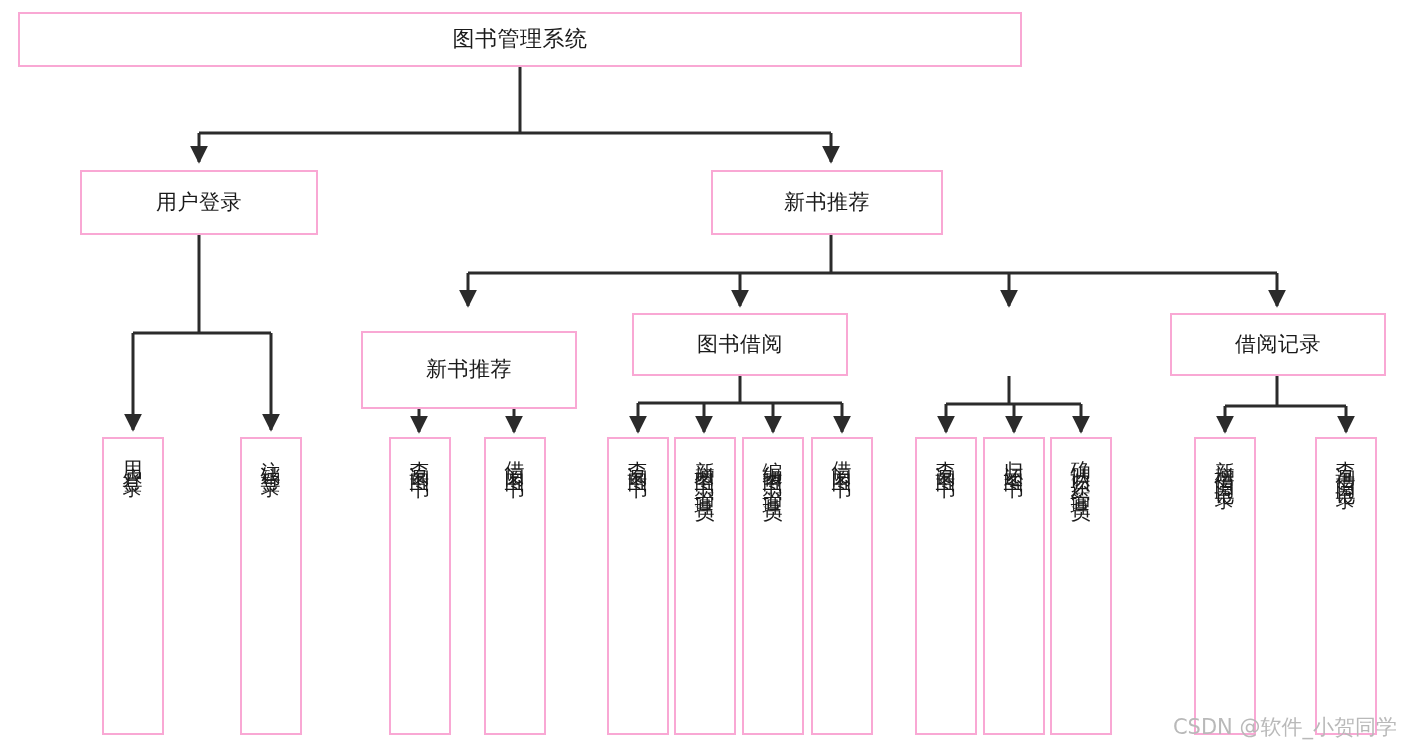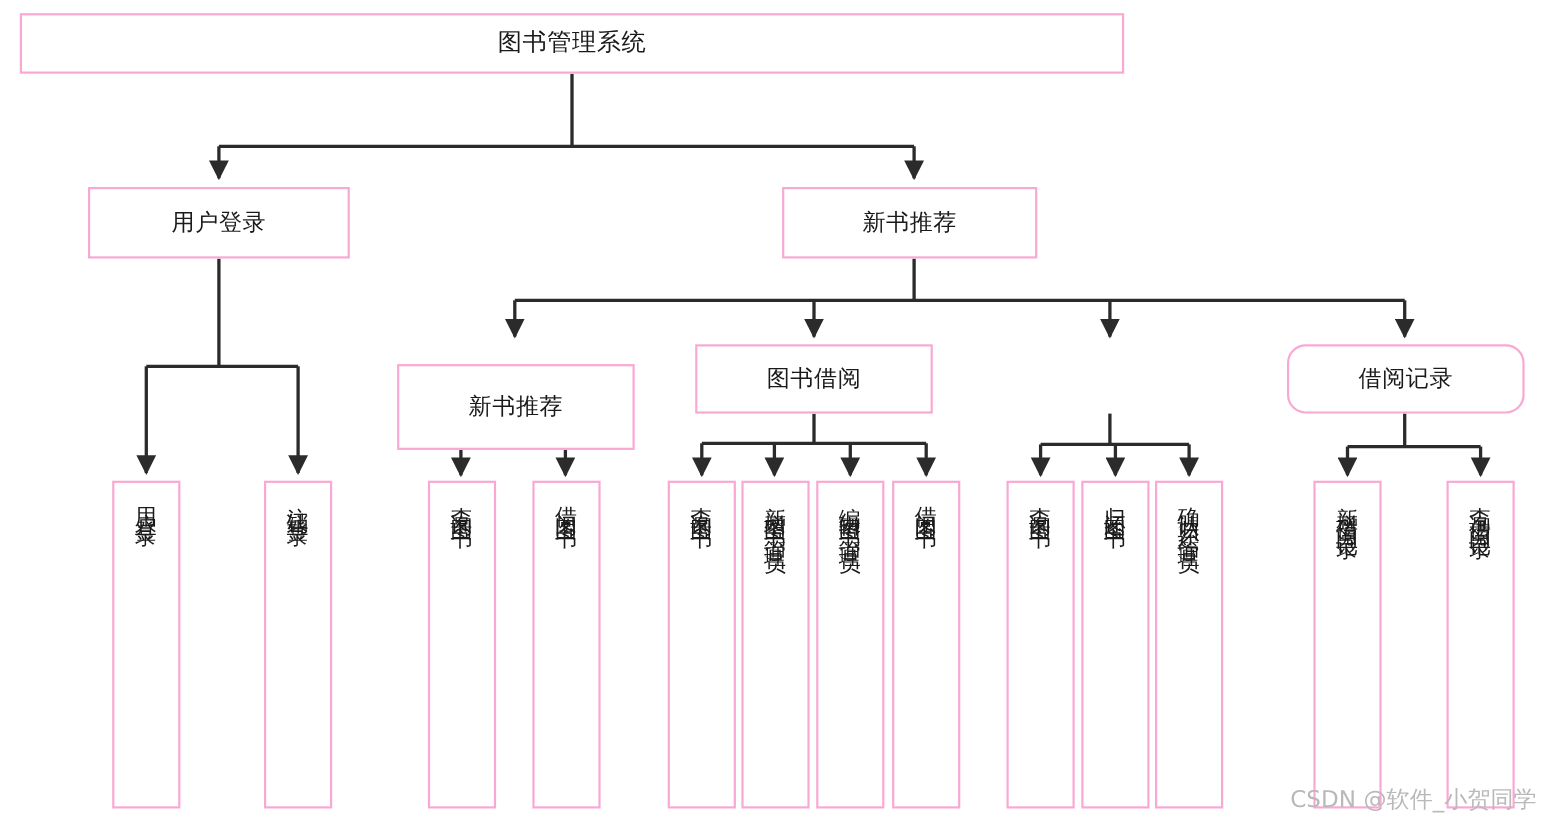--- a/index.html
+++ b/index.html
@@ -140,21 +140,21 @@
   <div class="node node-h" style="left:711px; top:170px; width:232px; height:65px;">
     <span class="node-label">新书推荐</span>
   </div>
 
   <div class="node node-h" style="left:361px; top:331px; width:216px; height:78px;">
     <span class="node-label">新书推荐</span>
   </div>
   <div class="node node-h" style="left:632px; top:313px; width:216px; height:63px;">
     <span class="node-label">图书借阅</span>
   </div>
-  <div class="node node-h" style="left:1170px; top:313px; width:216px; height:63px;border-radius:17px;">
+  <div class="node node-h" style="left:1170px; top:313px; width:216px; height:63px;">
     <span class="node-label">借阅记录</span>
   </div>
 
   <div class="node node-leaf" style="left:102px; top:437px; width:62px; height:298px;">
     <span class="node-label">用户登录</span>
   </div>
   <div class="node node-leaf" style="left:240px; top:437px; width:62px; height:298px;">
     <span class="node-label">注销登录</span>
   </div>
 

